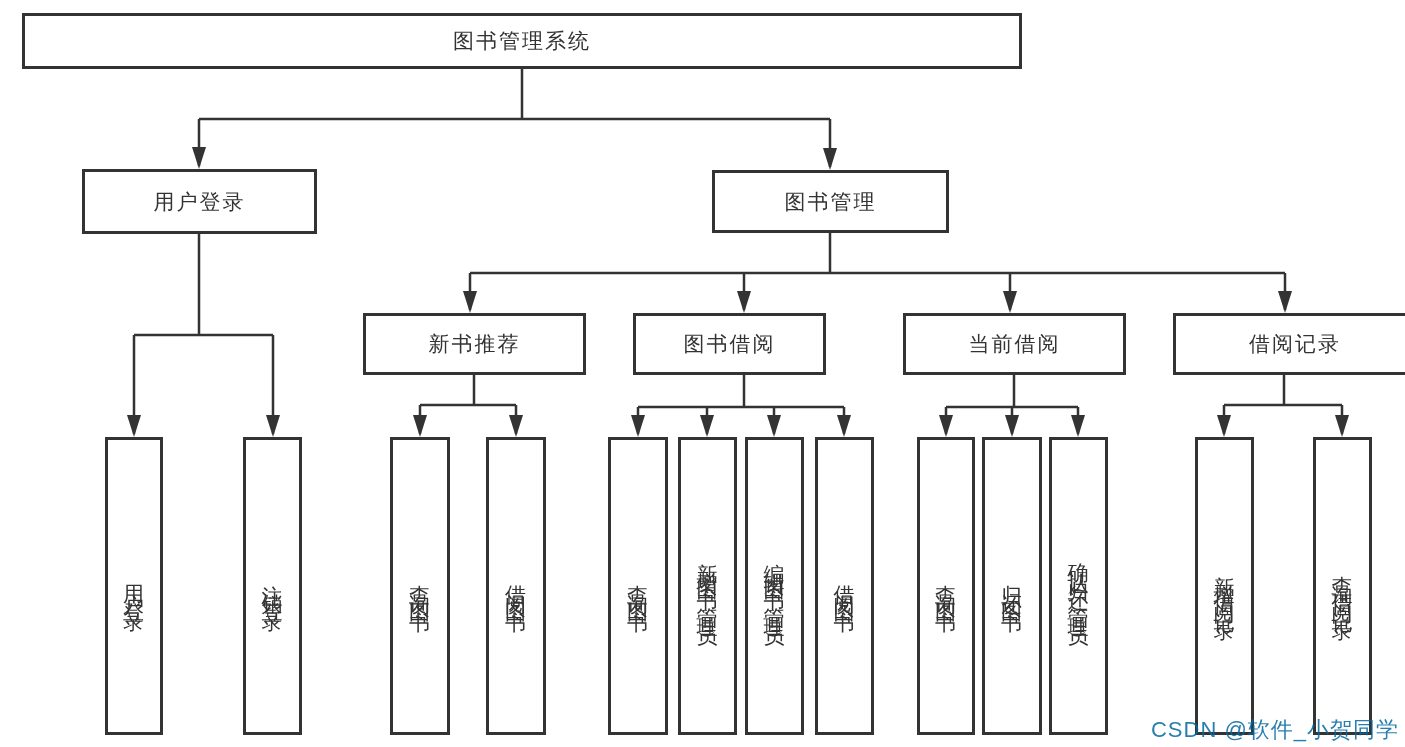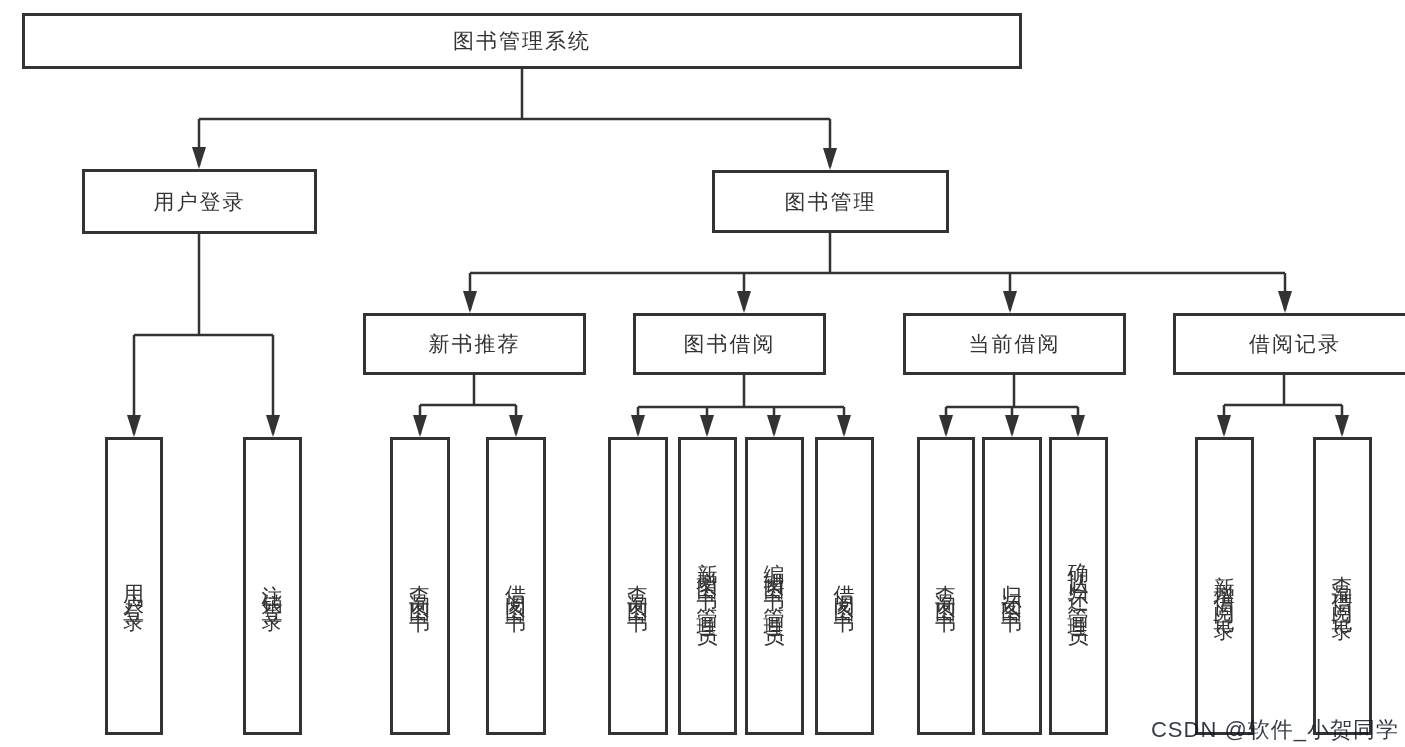--- a/index.html
+++ b/index.html
@@ -27,21 +27,21 @@
     writing-mode:vertical-rl;
     text-orientation:mixed;
     letter-spacing:9px;
     line-height:1;
   }
   .watermark{
     position:absolute;
     right:6px;
     bottom:2px;
     font-size:22px;
-    color:#0f172a;
+    color:#0369a1;
     opacity:.85;
     letter-spacing:1px;
     white-space:nowrap;
   }
 </style>
 </head>
 <body>
 
 <div id="stage">
 

